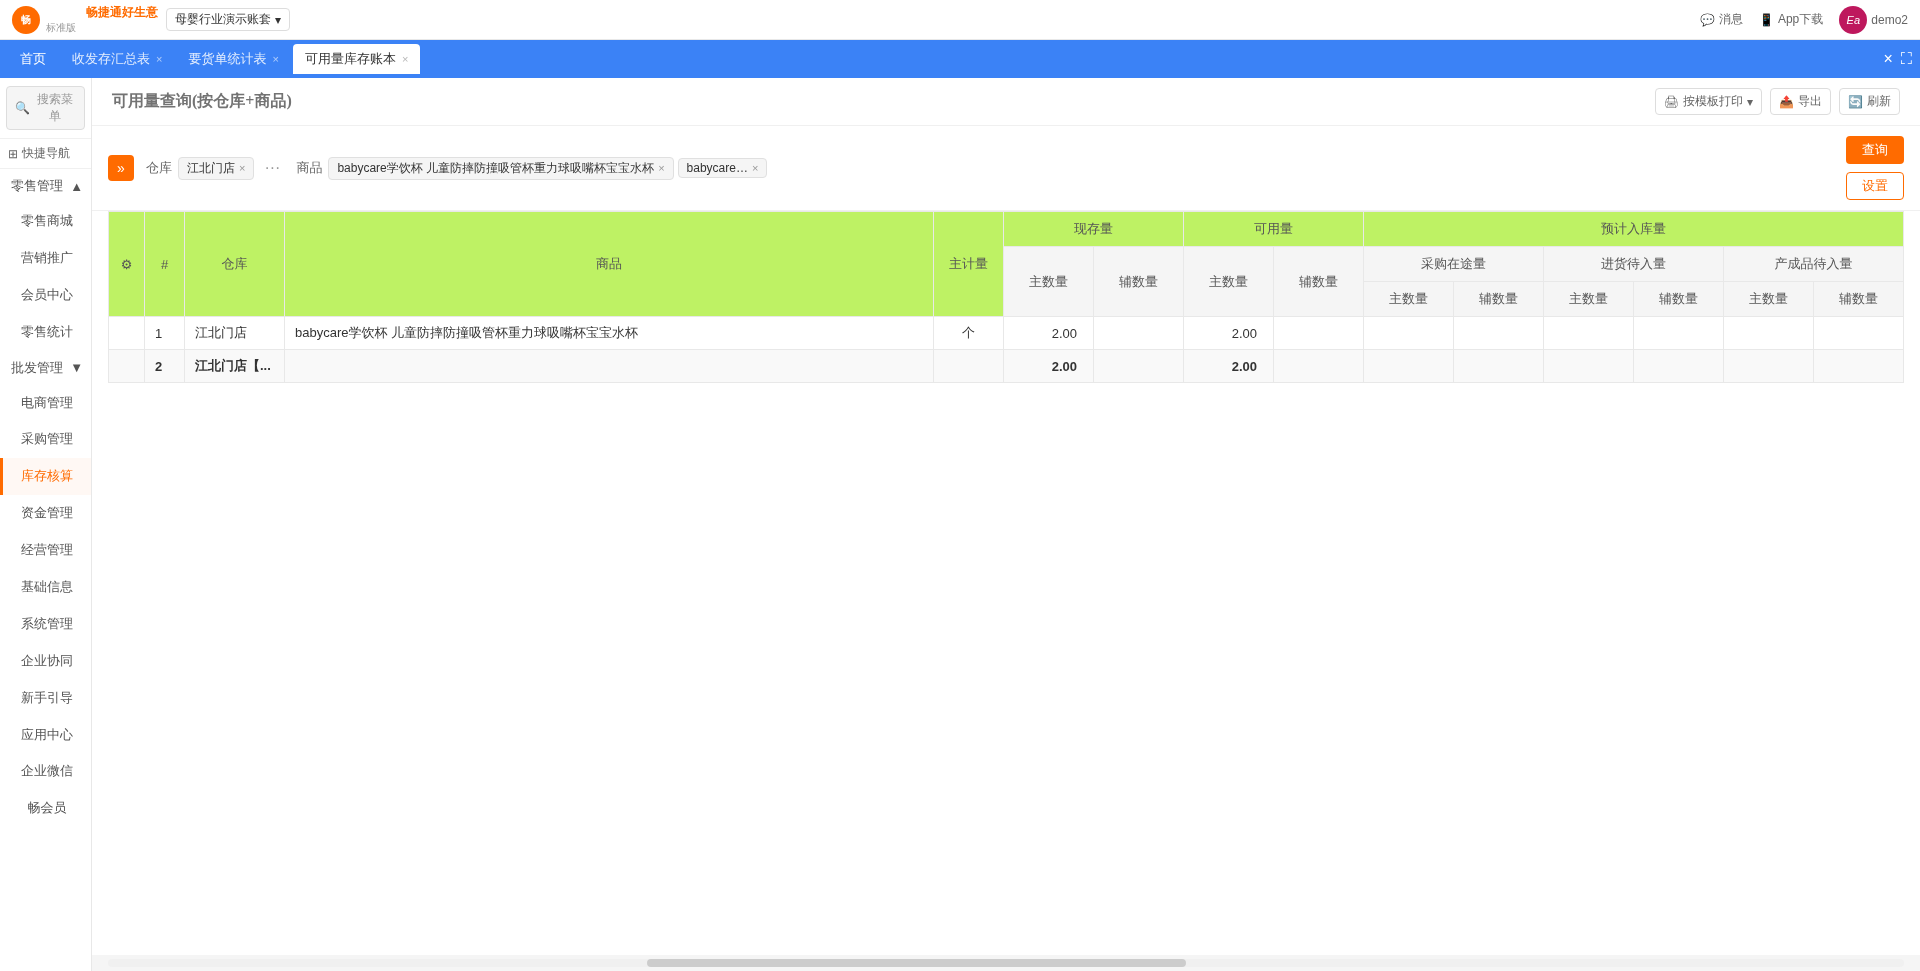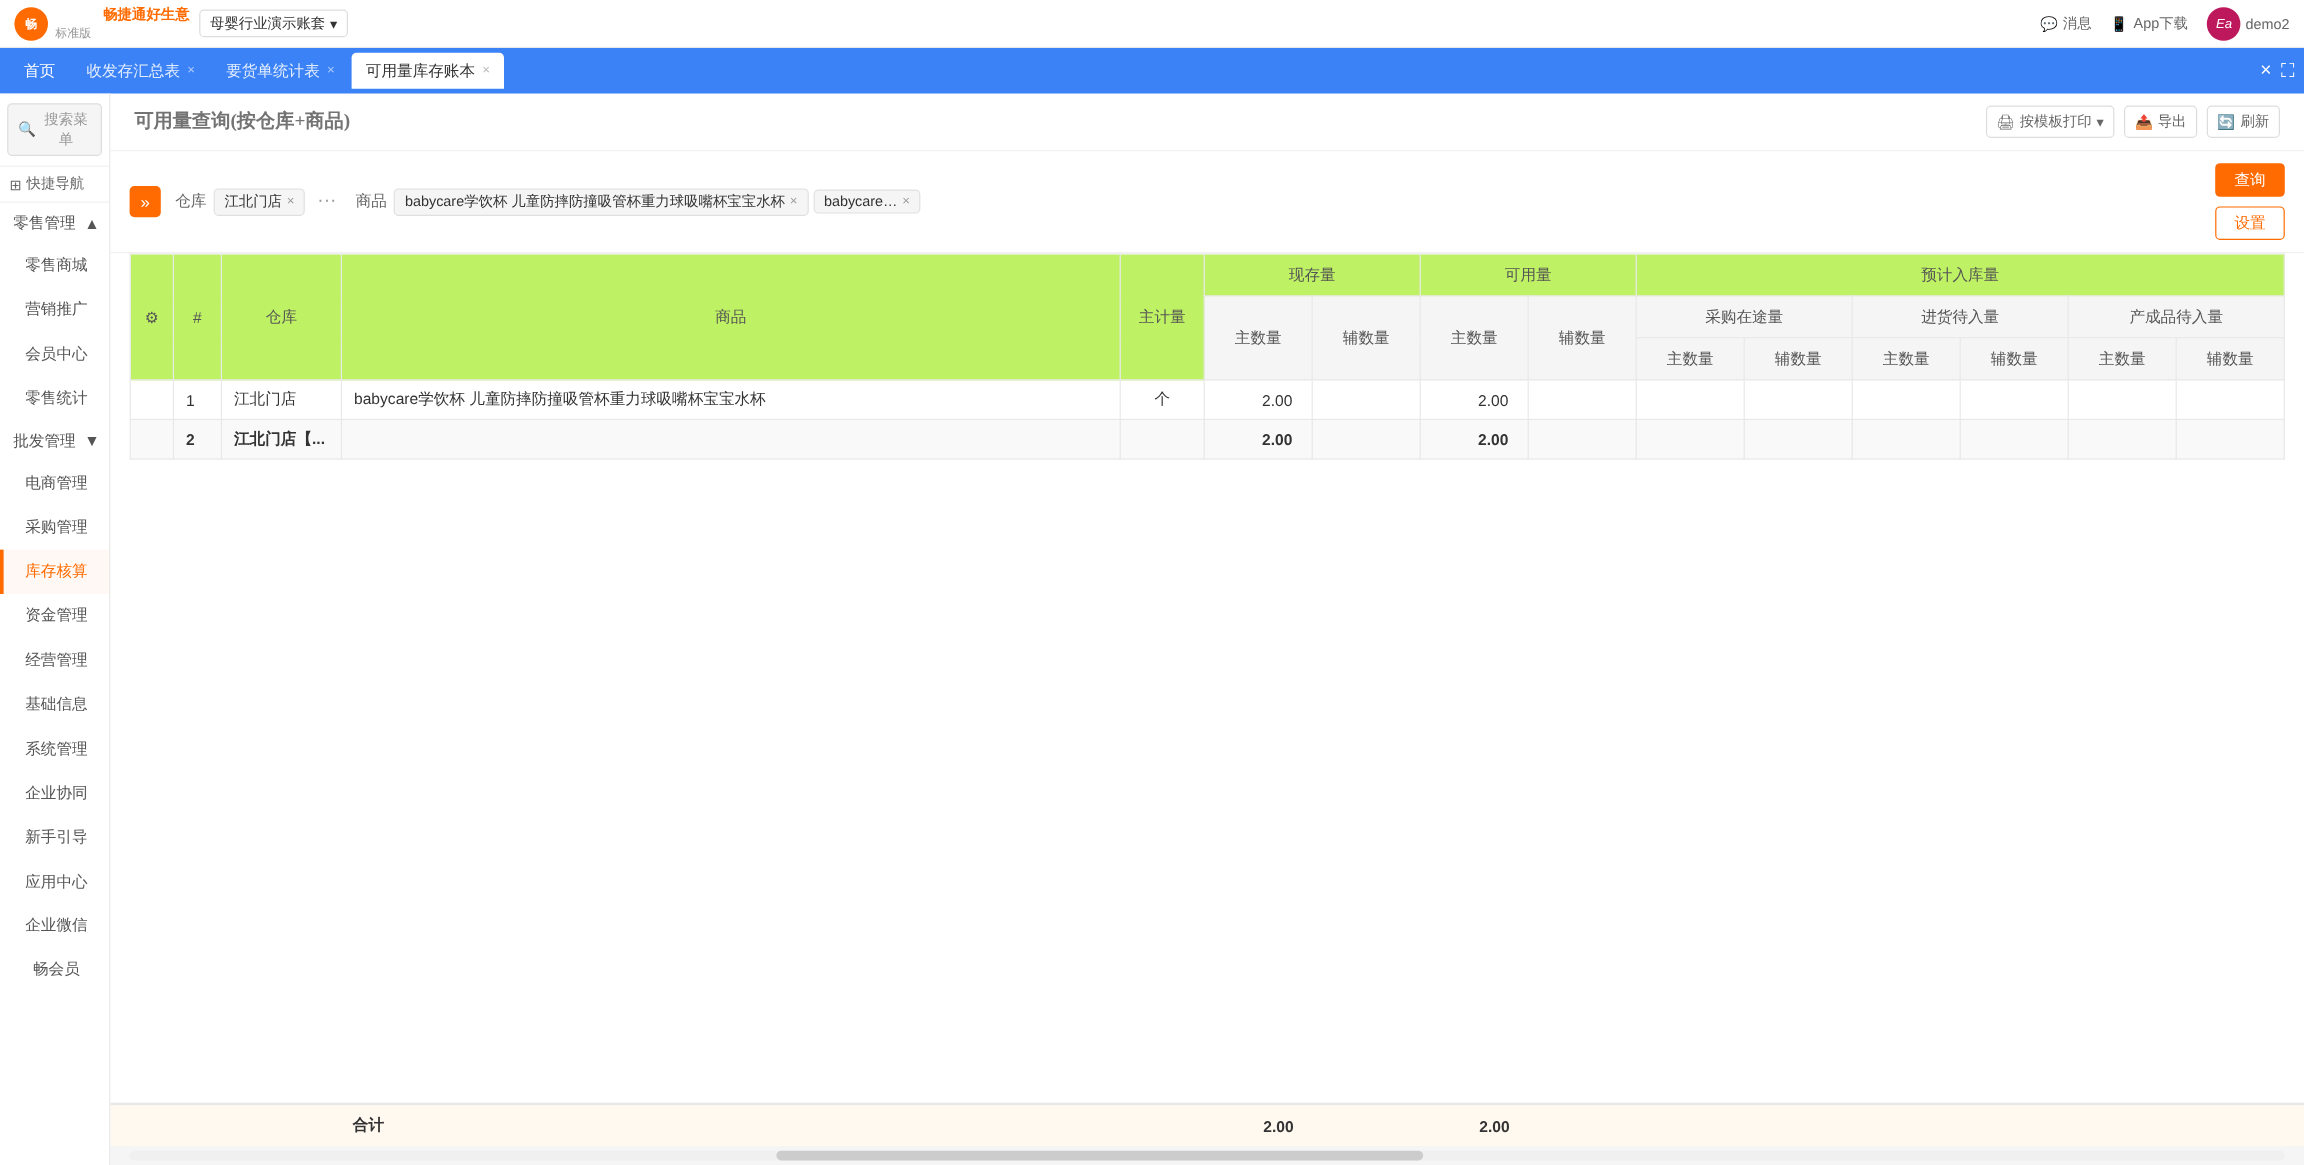--- a/index.html
+++ b/index.html
@@ -436,42 +436,19 @@
             <td></td>
             <td></td>
             <td></td>
             <td></td>
             <td></td>
           </tr>
         </tbody>
       </table>
     </div>
 
-    <div class="table-footer" style="position:relative;">
-      <table style="width:100%;border-collapse:collapse;font-size:13px;">
-        <tbody>
-            <tr>
-          <td style="width:36px;"></td>
-          <td style="width:40px;"></td>
-          <td style="width:100px;"></td>
-          <td style="min-width:220px;text-align:left;padding-left:10px;">合计</td>
-          <td style="width:70px;"></td>
-          <td style="width:90px;text-align:right;padding-right:16px;font-weight:bold;">2.00</td>
-          <td style="width:90px;"></td>
-          <td style="width:90px;text-align:right;padding-right:16px;font-weight:bold;">2.00</td>
-          <td style="width:90px;"></td>
-          <td style="width:90px;"></td>
-          <td style="width:90px;"></td>
-          <td style="width:90px;"></td>
-          <td style="width:90px;"></td>
-          <td style="width:90px;"></td>
-          <td style="width:90px;"></td>
-        </tr>
-      </tbody>
-        </table>
-    </div>
 
     <div class="scrollbar-track">
       <div class="scrollbar-thumb"></div>
     </div>
 
   </div>
 </div>
 
 </body></html>

